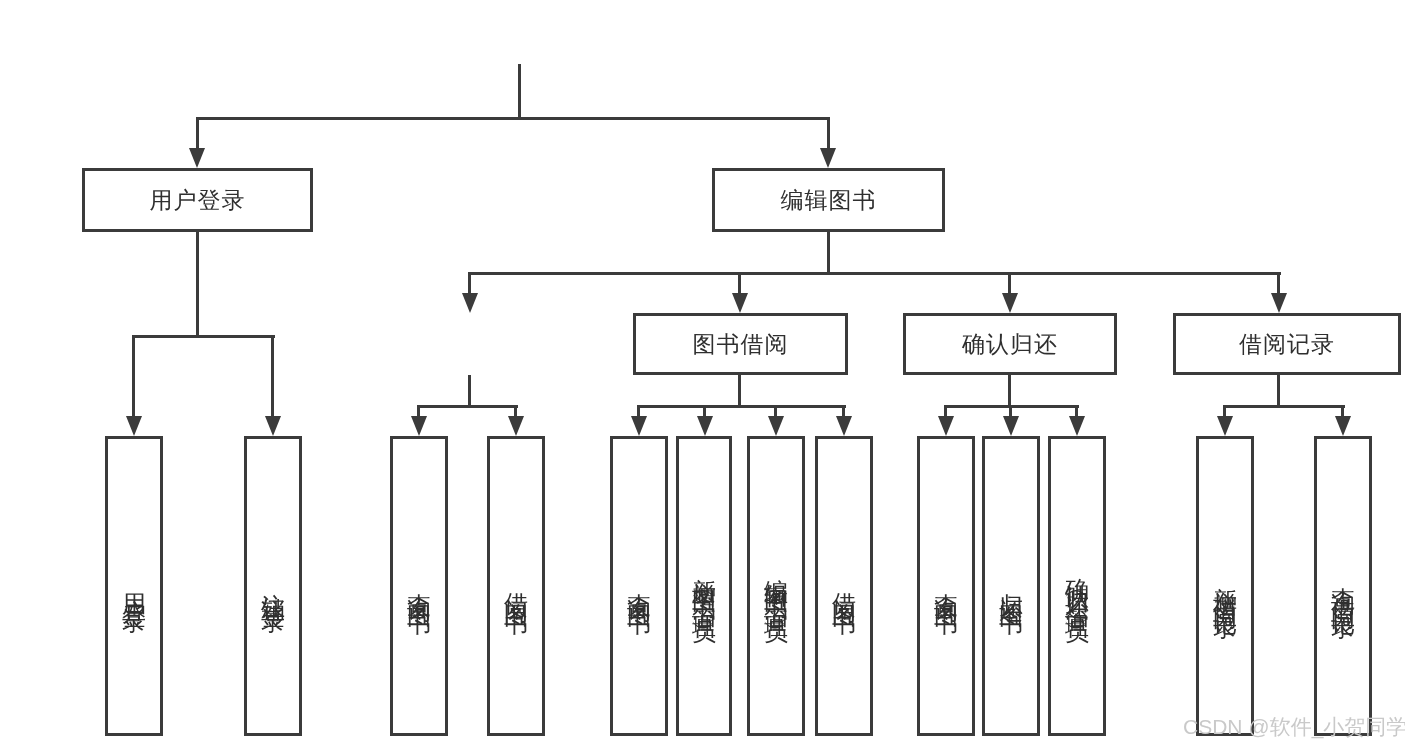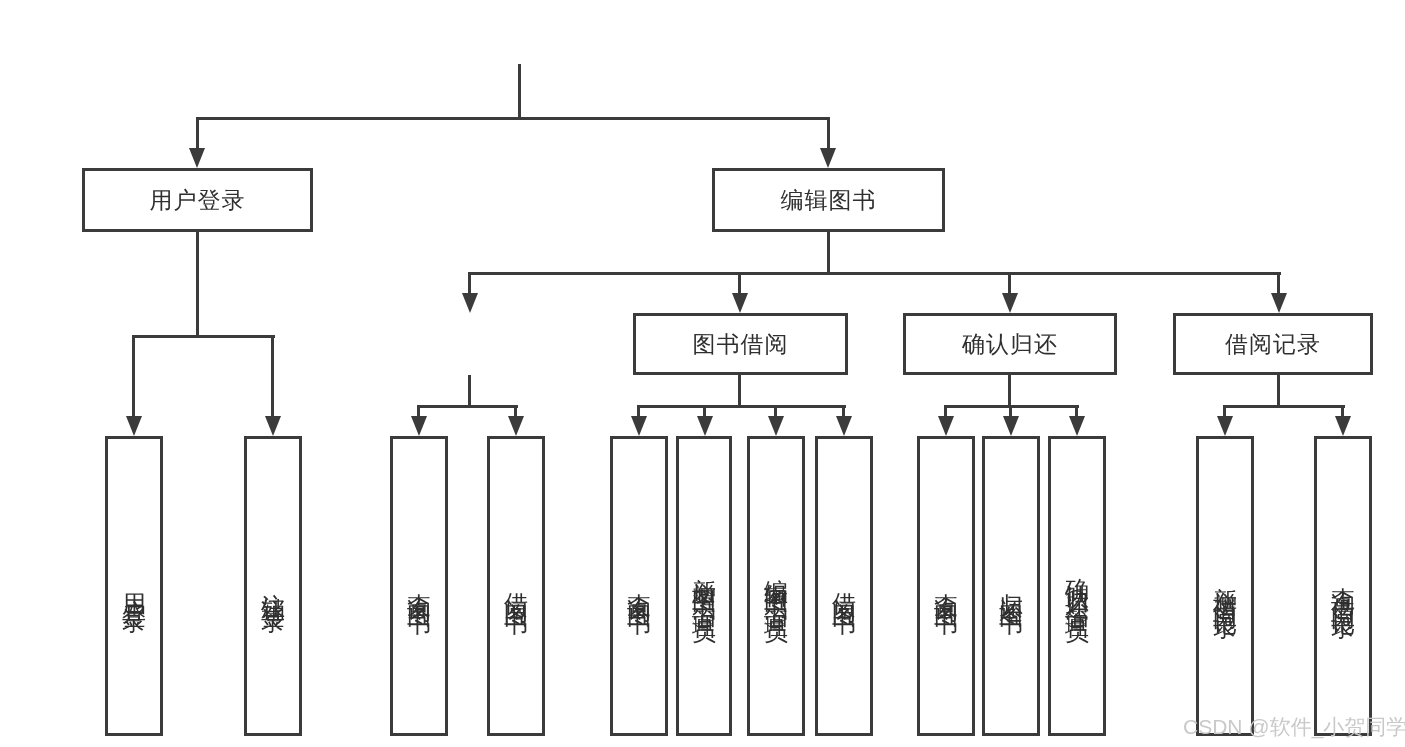--- a/index.html
+++ b/index.html
@@ -68,21 +68,21 @@
 
 
   <div class="hbox" style="left:633px;top:313px;width:215px;height:62px;">
     <span>图书借阅</span>
   </div>
 
   <div class="hbox" style="left:903px;top:313px;width:214px;height:62px;">
     <span>确认归还</span>
   </div>
 
-  <div class="hbox" style="left:1173px;top:313px;width:200px;height:62px;">
+  <div class="hbox" style="left:1173px;top:313px;width:228px;height:62px;">
     <span>借阅记录</span>
   </div>
 
   <div class="vbox" style="left:105px;">
     <span>用户登录</span>
   </div>
   <div class="vbox" style="left:244px;">
     <span>注销登录</span>
   </div>
 

